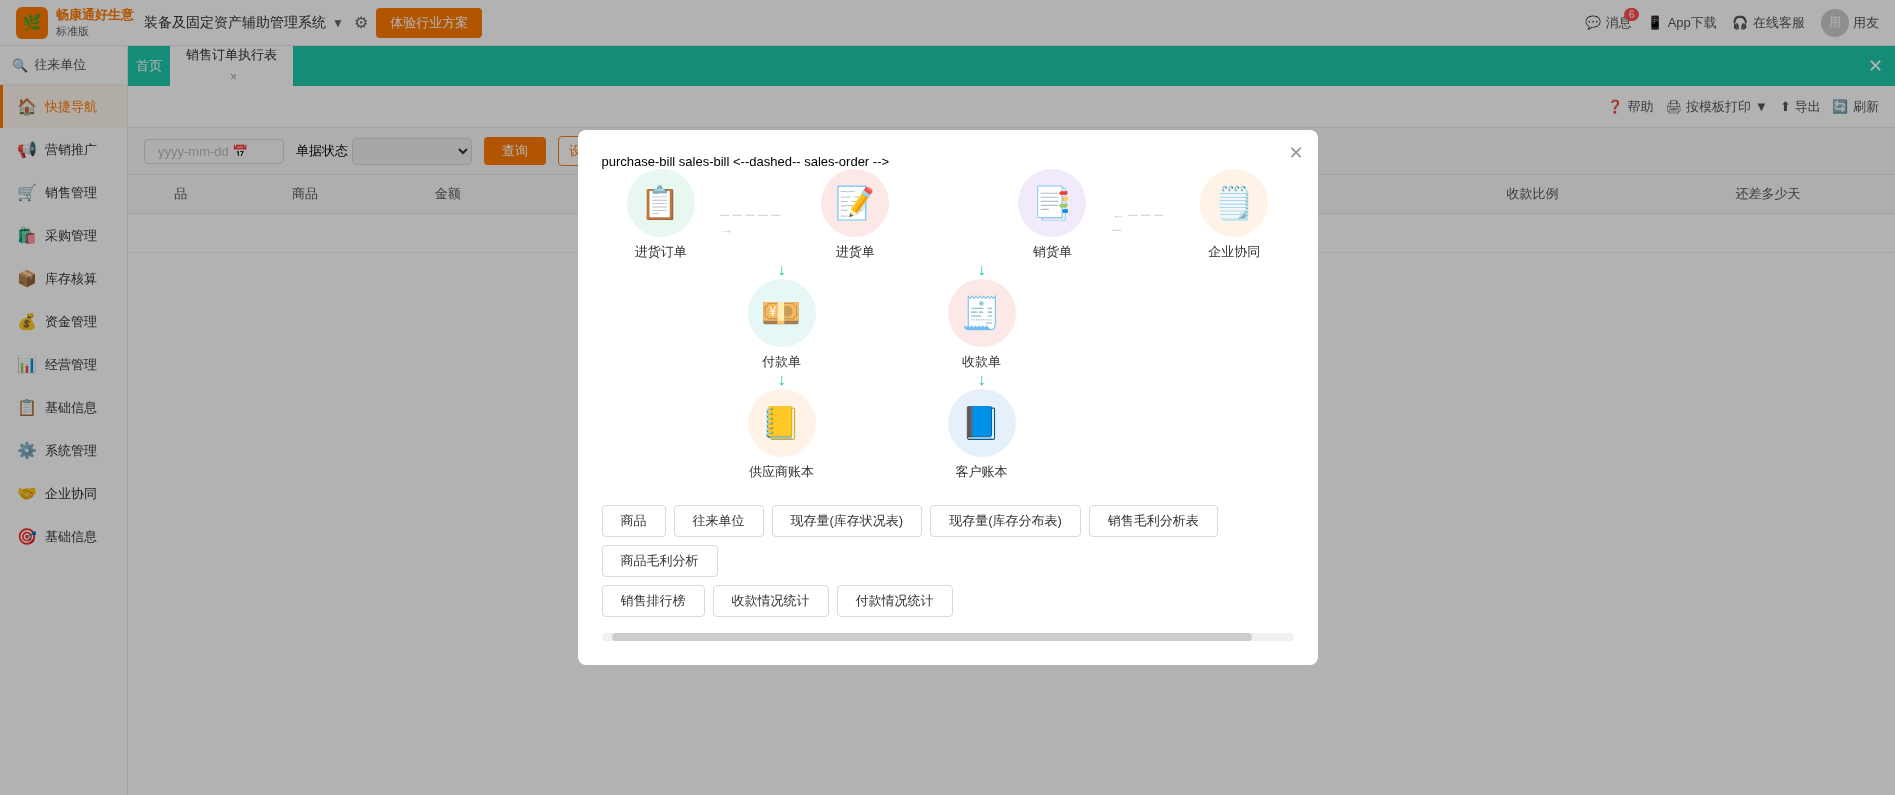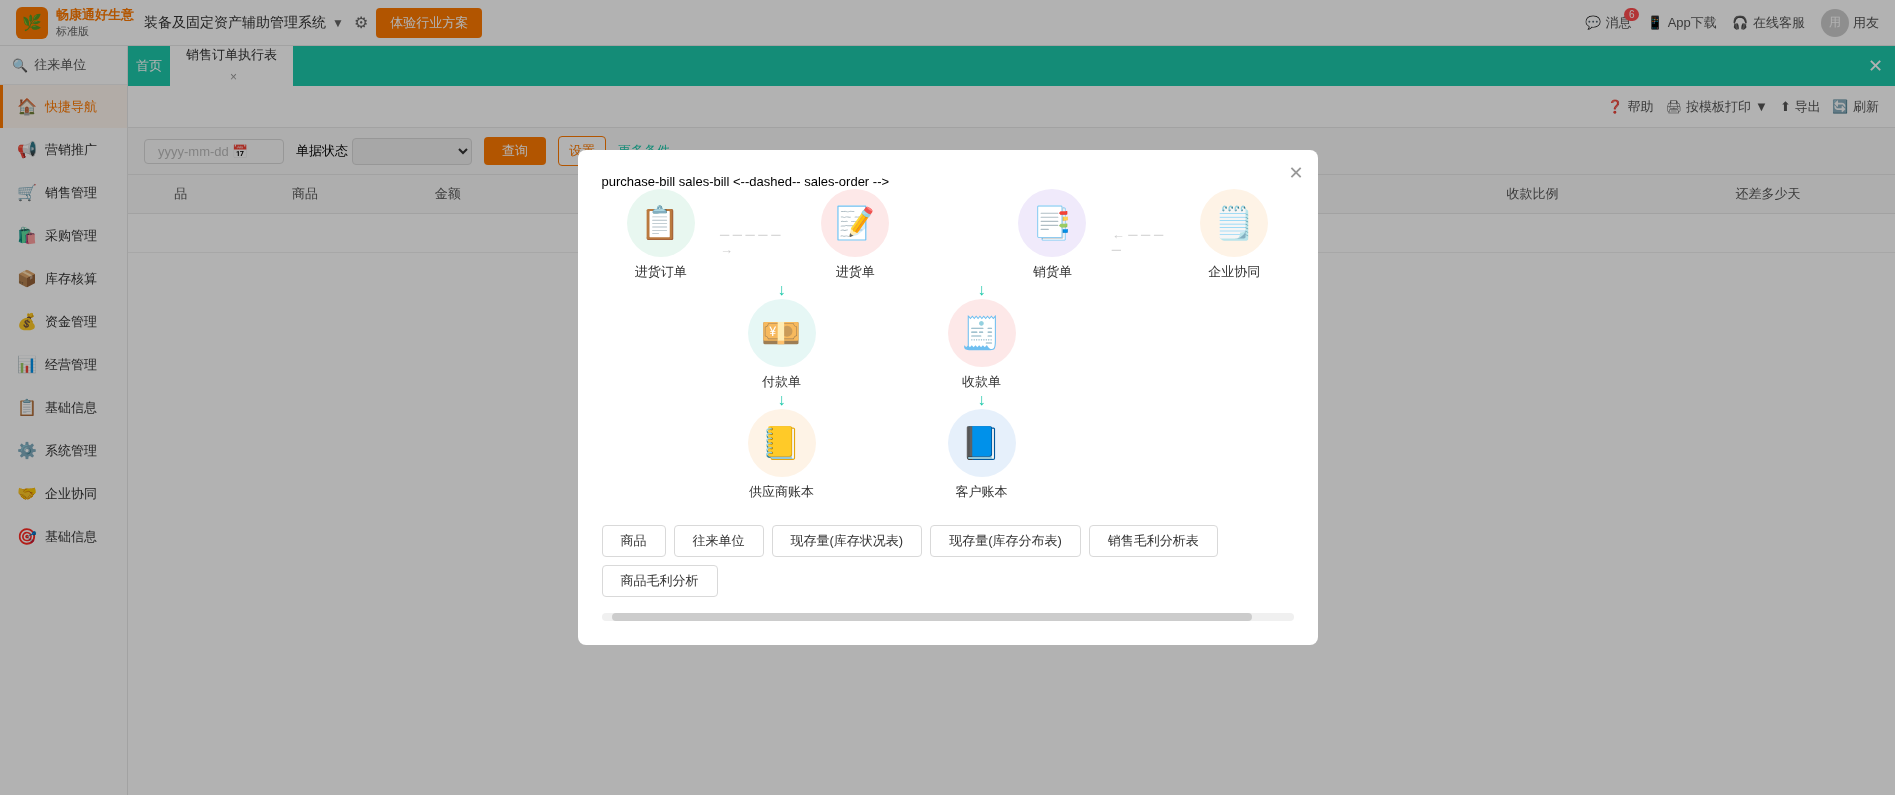--- a/index.html
+++ b/index.html
@@ -345,19 +345,24 @@
 
     <div class="common-section">
       <div class="common-btns">
         <button class="common-btn">商品</button>
         <button class="common-btn">往来单位</button>
         <button class="common-btn">现存量(库存状况表)</button>
         <button class="common-btn">现存量(库存分布表)</button>
         <button class="common-btn">销售毛利分析表</button>
         <button class="common-btn">商品毛利分析</button>
       </div>
+      <div class="common-btns" style="margin-top:8px;">
+        <button class="common-btn">销售排行榜</button>
+        <button class="common-btn">收款情况统计</button>
+        <button class="common-btn">付款情况统计</button>
+      </div>
     </div>
 
     <div class="modal-scrollbar">
       <div class="modal-scrollbar-thumb"></div>
     </div>
   </div>
 </div>
 
 </body></html>

